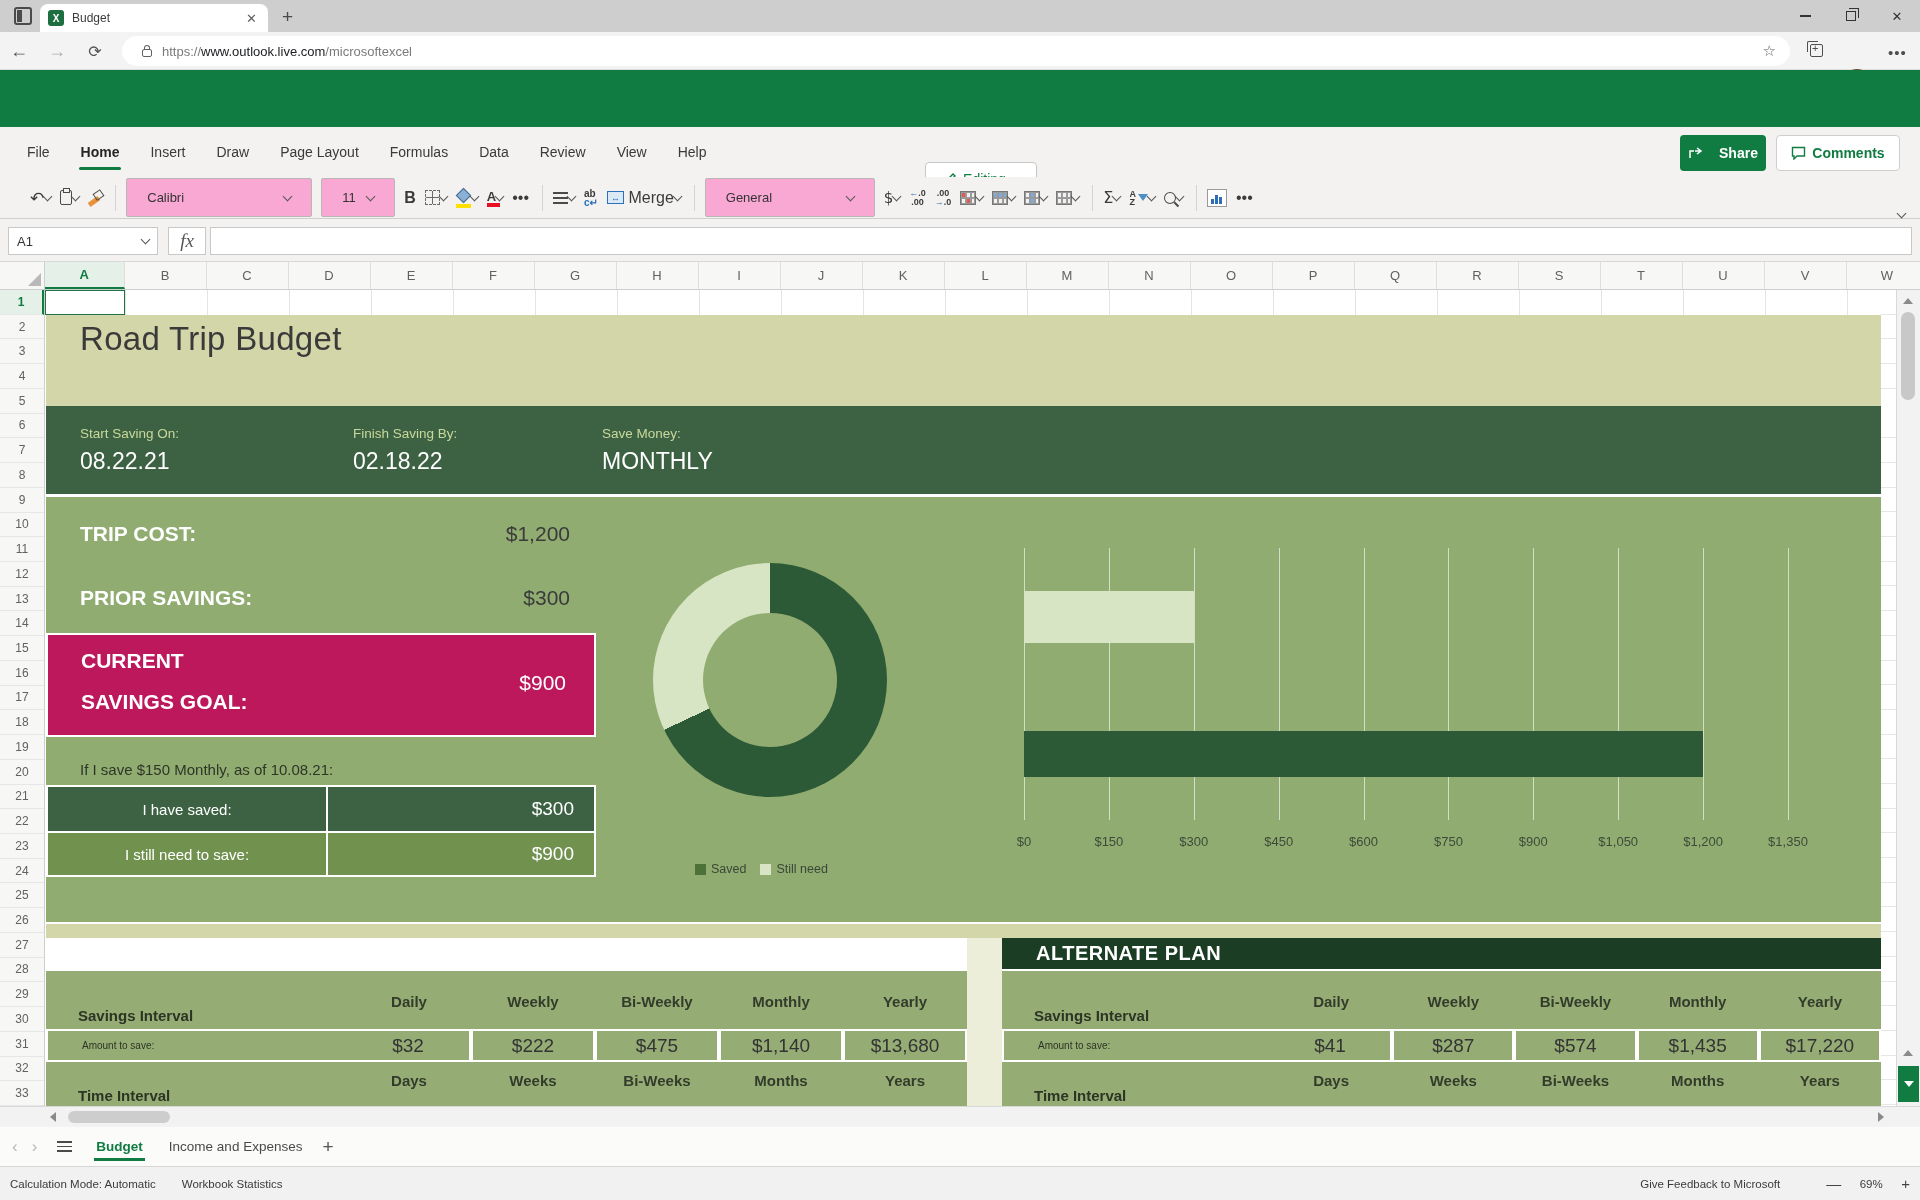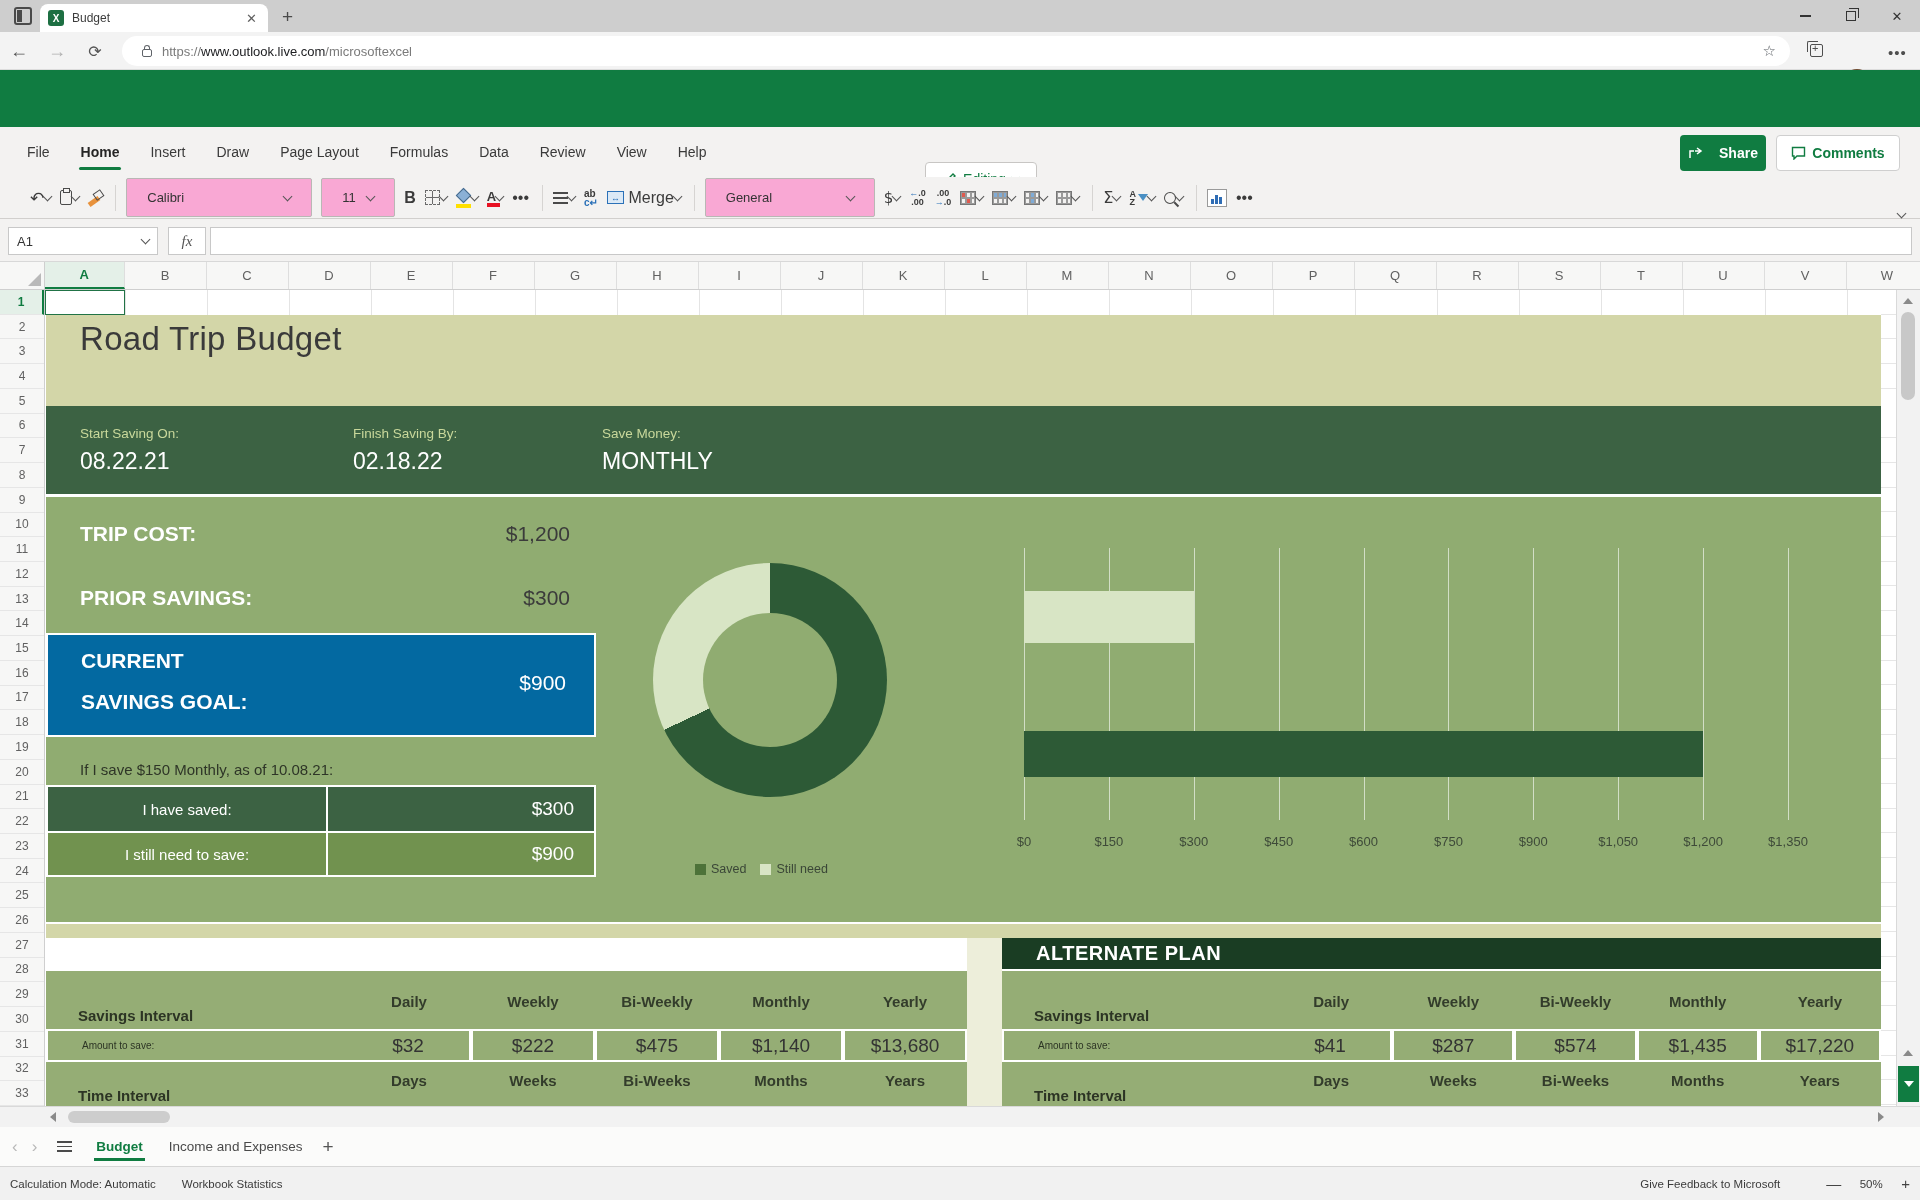--- a/index.html
+++ b/index.html
@@ -98,21 +98,21 @@
   .funnel { width:0; height:0; border-left:5px solid transparent; border-right:5px solid transparent; border-top:7px solid #4a90c4; }
   .magd { width:12px; height:12px; border:1.8px solid #4a4a4a; border-radius:50%; position:relative; transform:rotate(-45deg); }
   .magd::after { content:""; position:absolute; left:4px; top:11px; width:1.8px; height:6px; background:#4a4a4a; }
   .anic { width:20px; height:18px; background:#fff; border:1px solid #9a9a9a; display:flex; align-items:flex-end; justify-content:center; gap:1px; padding:2px; }
   .anic i { width:3px; background:#2f6db5; } 
   .collapse { position:absolute; left:1898px; top:203px; }
 
   
   .frow { position:absolute; left:0; top:219px; width:1920px; height:43px; background:#f3f2f1; border-bottom:1px solid #d8d8d8; }
   .namebox { position:absolute; left:8px; top:8px; width:150px; height:28px; background:#fff; border:1px solid #c8c8c8; display:flex; align-items:center; padding:0 8px; font-size:13px; color:#333; }
-  .fxbox { position:absolute; left:168px; top:8px; width:38px; height:28px; background:#fff; border:1px solid #c8c8c8; display:flex; align-items:center; justify-content:center; font-family:"Liberation Serif",serif; font-style:italic; font-size:15px; color:#555; }
+  .fxbox { position:absolute; left:168px; top:8px; width:38px; height:28px; background:#fff; border:1px solid #c8c8c8; display:flex; align-items:center; justify-content:center; font-family:"Liberation Serif",serif; font-style:italic; font-size:19px; color:#555; }
   .fml { position:absolute; left:210px; top:8px; width:1702px; height:28px; background:#fff; border:1px solid #c8c8c8; }
 
   
   .colhead { position:absolute; left:0; top:262px; width:1920px; height:28px; background:#f7f7f6; border-bottom:1px solid #cfcfcf; }
   .corner { position:absolute; left:0; top:0; width:45px; height:27px; border-right:1px solid #cfcfcf; }
   .corner::after { content:""; position:absolute; right:3px; bottom:3px; width:0; height:0; border-left:13px solid transparent; border-bottom:13px solid #b9b9b9; }
   .ch { position:absolute; top:0; height:27px; display:flex; align-items:center; justify-content:center; font-size:13px; color:#616161; border-right:1px solid #dedede; }
   .ch.sel { background:#e4f0e8; color:#0f7b40; font-weight:700; border-bottom:2px solid #107c41; }
   .grid { position:absolute; left:0; top:290px; width:1896px; height:816px; overflow:hidden; background:#fff; }
   .gutter { position:absolute; left:0; top:0; width:45px; height:100%; background:#f7f7f6; border-right:1px solid #cfcfcf; }
@@ -134,21 +134,21 @@
   .b-wline2{ top:679px; height:2px; background:#fff; }
   .b-plan  { top:681px; height:135px; background:#95ad75; }
   .pbanner { position:absolute; top:648px; height:31px; background:#1a3d23; color:#fff; font-weight:700; font-size:20px; letter-spacing:.5px; display:flex; align-items:center; padding-left:34px; }
   .gapcol { position:absolute; left:922px; top:648px; width:35px; height:168px; background:#edeeda; }
 
   .dtitle { position:absolute; left:35px; top:30px; font-size:33px; color:#3a3a3a; letter-spacing:.3px; }
   .dlabel { position:absolute; font-size:13.5px; color:#c9d89b; }
   .dvalue { position:absolute; font-size:23px; color:#fff; }
   .rowlab { position:absolute; font-size:21px; font-weight:600; color:#fff; }
   .rowval { position:absolute; font-size:21px; color:#3b3b3b; width:170px; text-align:right; }
-  .goalbox { position:absolute; left:1px; top:343px; width:550px; height:104px; background:#0369a1; border:2px solid #fff; }
+  .goalbox { position:absolute; left:1px; top:343px; width:550px; height:104px; background:#be185d; border:2px solid #fff; }
   .goalbox .l { position:absolute; left:33px; font-size:21px; font-weight:600; color:#fff; }
   .goalbox .v { position:absolute; right:28px; top:36px; font-size:21px; color:#fff; }
   .note { position:absolute; left:35px; top:471px; font-size:15px; color:#2e3527; }
   .stable { position:absolute; left:1px; top:495px; width:550px; }
   .strow { display:flex; height:46px; border:2px solid #fff; border-bottom:none; }
   .strow:last-child { border-bottom:2px solid #fff; }
   .strow .lc { width:280px; border-right:2px solid #fff; display:flex; align-items:center; justify-content:center; color:#fff; font-size:15px; }
   .strow .vc { flex:1; display:flex; align-items:center; justify-content:flex-end; padding-right:20px; color:#fff; font-size:19px; }
   .bg-dk { background:#3c6243; } .bg-ol { background:#71924f; }
 
@@ -685,18 +685,18 @@
       </div>
     <div class="addsheet">+</div>
   </div>
 
   <div class="statusbar">
     <div class="sleft">Calculation Mode: Automatic</div>
     <div class="sleft2">Workbook Statistics</div>
     <div class="sright">
       <div class="feedback">Give Feedback to Microsoft</div>
       <div class="zminus">—</div>
-      <div class="zlevel">50%</div>
+      <div class="zlevel">69%</div>
       <div class="zplus">+</div>
     </div>
   </div>
 
 </div>
 
 </body></html>

